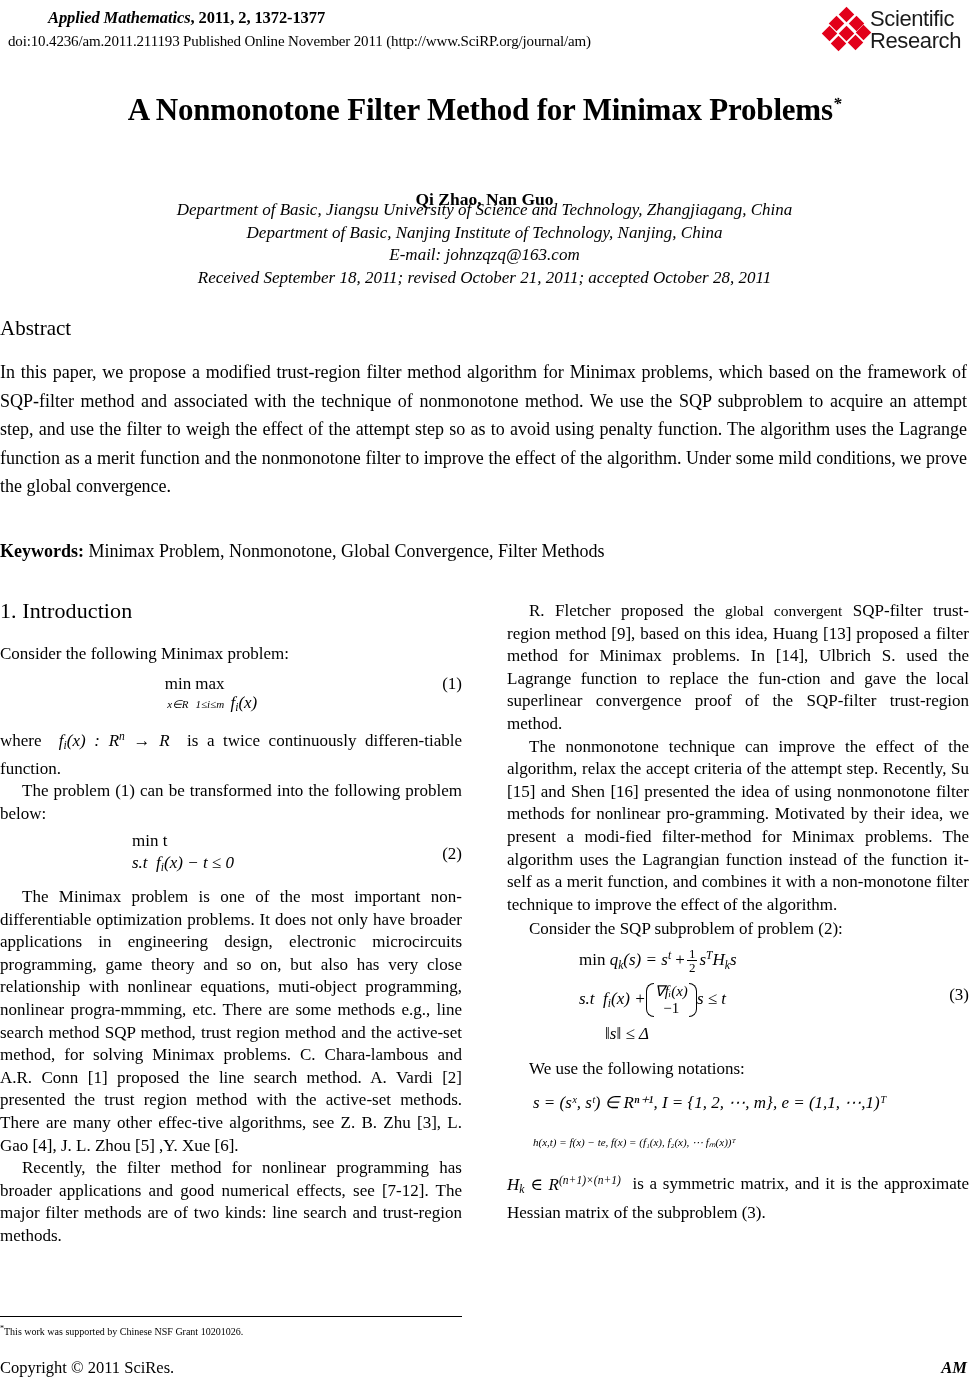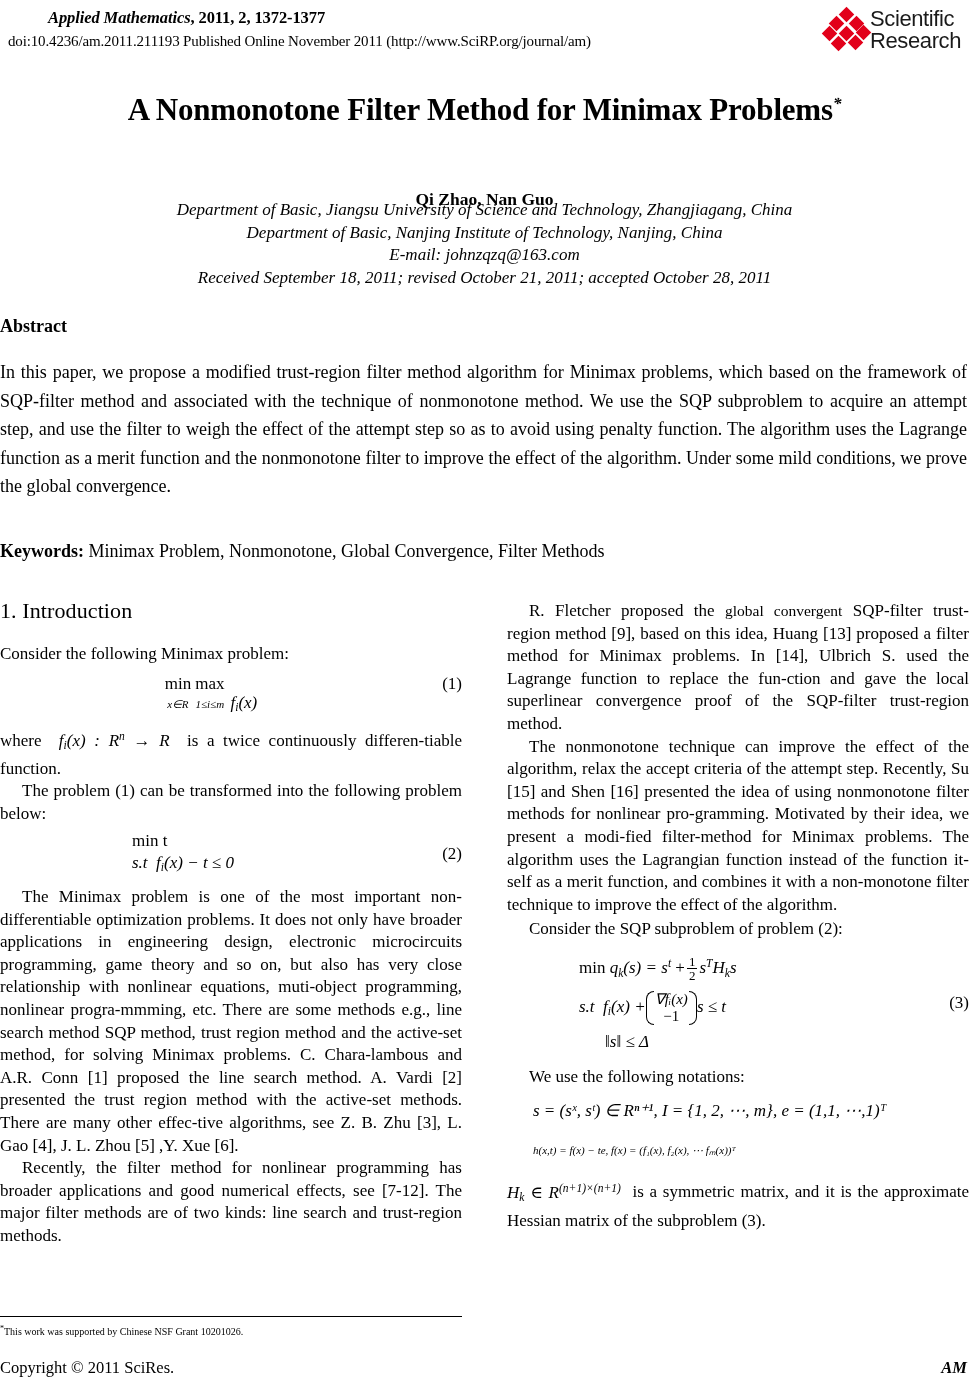--- a/index.html
+++ b/index.html
@@ -94,22 +94,22 @@
     position: absolute;
     top: 199px; left: 0; right: 0;
     text-align: center;
     font-style: italic;
     font-size: 17px;
     line-height: 22.5px;
   }
 
   
   .sec-head {
-    font-weight: bold;
-    font-size: 18px;
+    font-weight: normal;
+    font-size: 21px;
   }
   .abstract-head {
     position: absolute;
     top: 316px; left: 0;
   }
   .abstract-body {
     position: absolute;
     top: 358px; left: 0; right: 2px;
     font-size: 18px;
     line-height: 28.5px;
@@ -301,21 +301,21 @@
     <p class="indent" style="margin-top:0;">Recently, the filter method for nonlinear programming has broader applications and good numerical effects, see [7-12]. The major filter methods are of two kinds: line search and trust-region methods.</p>
   </div>
 
   <div class="col col-right">
     <p class="indent"><span>R. Fletcher proposed the</span> <span class="smallfont">global convergent</span> <span>SQP-filter trust-region method [9], based on this idea, Huang [13] proposed a filter method for Minimax problems. In [14], Ulbrich S. used the Lagrange function to replace the fun-ction and gave the local superlinear convergence proof of the SQP-filter trust-region method.</span></p>
 
     <p class="indent">The nonmonotone technique can improve the effect of the algorithm, relax the accept criteria of the attempt step. Recently, Su [15] and Shen [16] presented the idea of using nonmonotone filter methods for nonlinear pro-gramming. Motivated by their idea, we present a modi-fied filter-method for Minimax problems. The algorithm uses the Lagrangian function instead of the function it-self as a merit function, and combines it with a non-monotone filter technique to improve the effect of the algorithm.</p>
 
     <p class="indent" style="margin-top:2px;">Consider the SQP subproblem of problem (2):</p>
 
-    <div class="math eqrow" style="margin-top:12px;">
+    <div class="math eqrow" style="margin-top:4px;">
       <div class="eqbody" style="padding-left:72px;">
         <div style="white-space:nowrap;">
           <span class="mop">min</span>
           <span class="mi">q</span><sub class="dn">k</sub><span class="mi">(s) = s</span><sup class="up">t</sup>
           <span>+</span><span class="frac"><span class="num">1</span><span class="den">2</span></span><span class="mi">s</span><sup class="up">T</sup><span class="mi">H</span><sub class="dn">k</sub><span class="mi">s</span>
         </div>
         <div style="white-space:nowrap;margin-top:6px;">
           <span class="mi">s.t</span>&nbsp;&nbsp;<span class="mi">f</span><sub class="dn">i</sub><span class="mi">(x) +</span><span class="vecparen"><span class="mi">∇fᵢ(x)</span><span>−1</span></span><span class="mi">s ≤ t</span>
         </div>
         <div style="margin-top:6px;padding-left:26px;">

